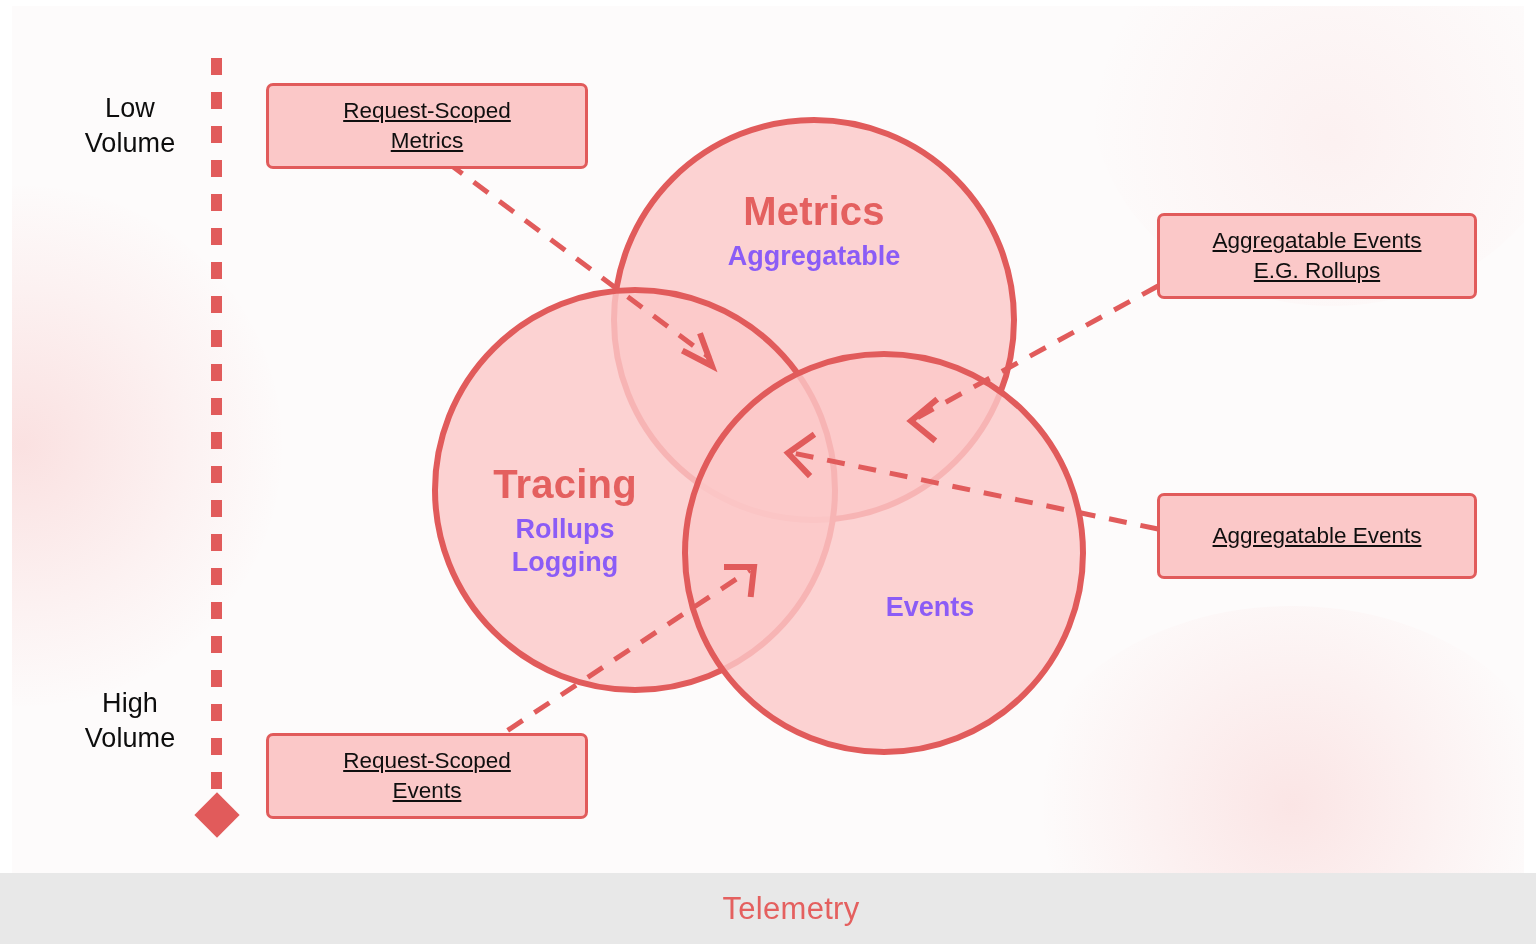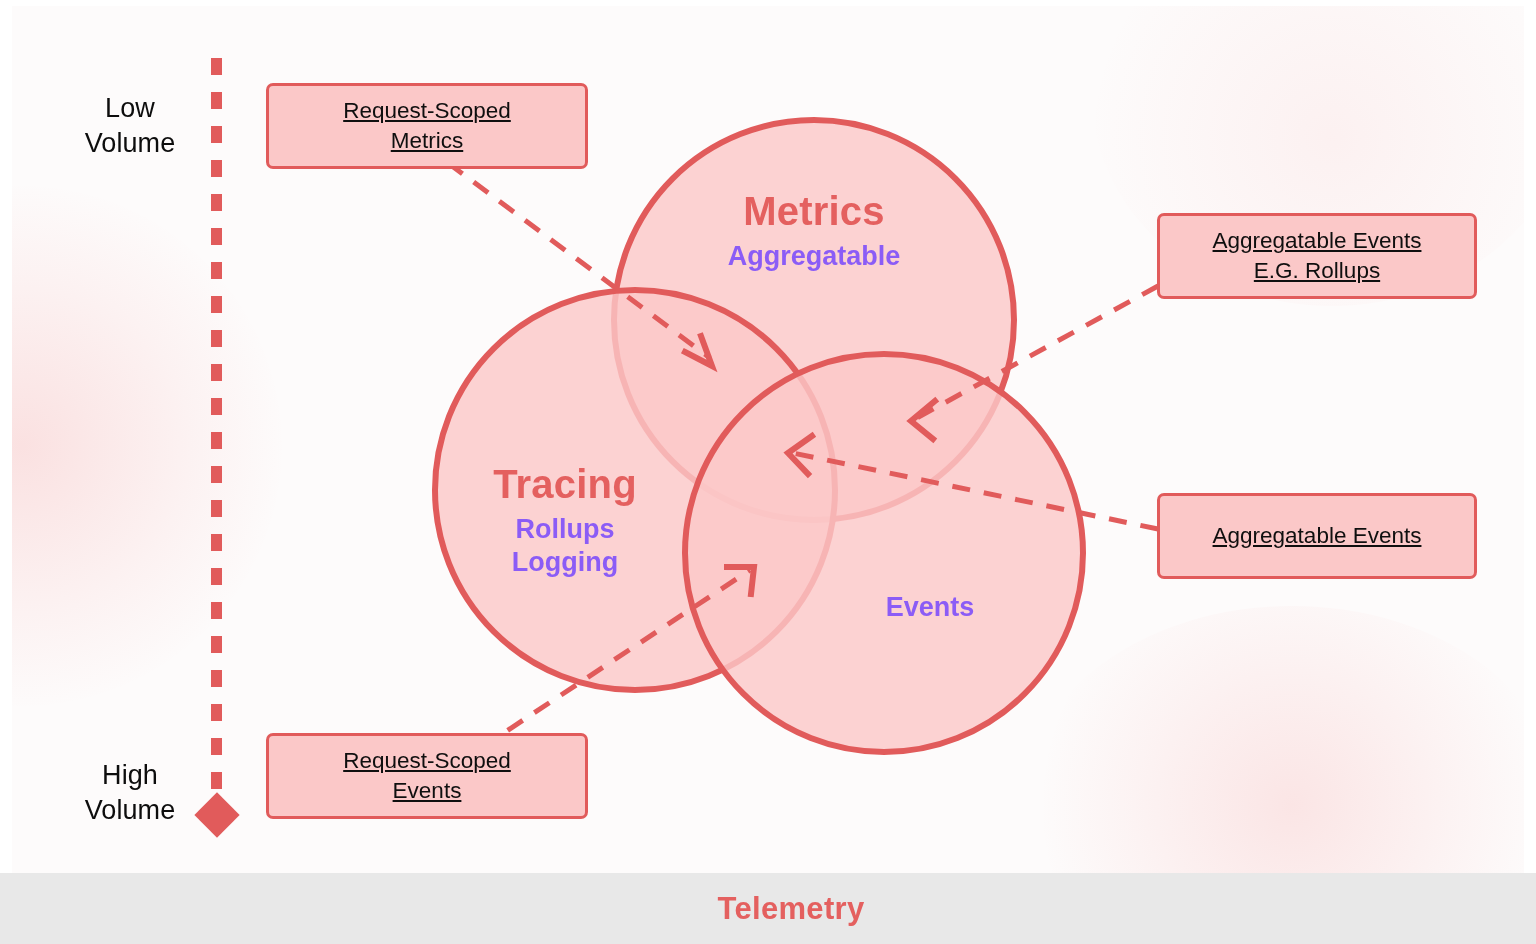--- a/index.html
+++ b/index.html
@@ -42,21 +42,21 @@
     position:absolute; left:189px; top:793px;
     width:32px; height:32px; background:#e15b5b;
     transform:rotate(45deg);
   }
   .axis-label {
     position:absolute; width:200px; text-align:center;
     font-weight:400; font-size:27px; line-height:1.28;
     color:#0d0d0d; letter-spacing:.1px;
   }
   #axis-label-low  { left:18px; top:85px; }
-  #axis-label-high { left:18px; top:752px; }
+  #axis-label-high { left:18px; top:680px; }
 
   
   #venn { position:absolute; left:0; top:0; width:1512px; height:867px; }
 
   
   .circle-text { position:absolute; text-align:center; width:340px; }
   .circle-title {
     font-size:40px; font-weight:700; color:#e4605f; letter-spacing:.2px;
     line-height:1.1;
   }
@@ -86,21 +86,21 @@
   #callout-rsa  { left:1145px; top:487px; width:320px; height:86px; }
   #callout-rse  { left:254px; top:727px; width:322px; height:86px; }
 
   
   #footer {
     position:absolute; left:0; top:873px; width:1536px; height:71px;
     background:#e8e8e8;
     display:flex; align-items:center; justify-content:center;
   }
   #footer-label {
-    font-size:31px; font-weight:700; color:#e4605f; letter-spacing:.3px;margin-left:46px;
+    font-size:31px; font-weight:400; color:#e4605f; letter-spacing:.3px;margin-left:46px;
   }
 </style>
 </head>
 <body>
 
 <div id="root">
 
   <div id="canvas">
 
     <div class="blob" id="blob-left"></div>

